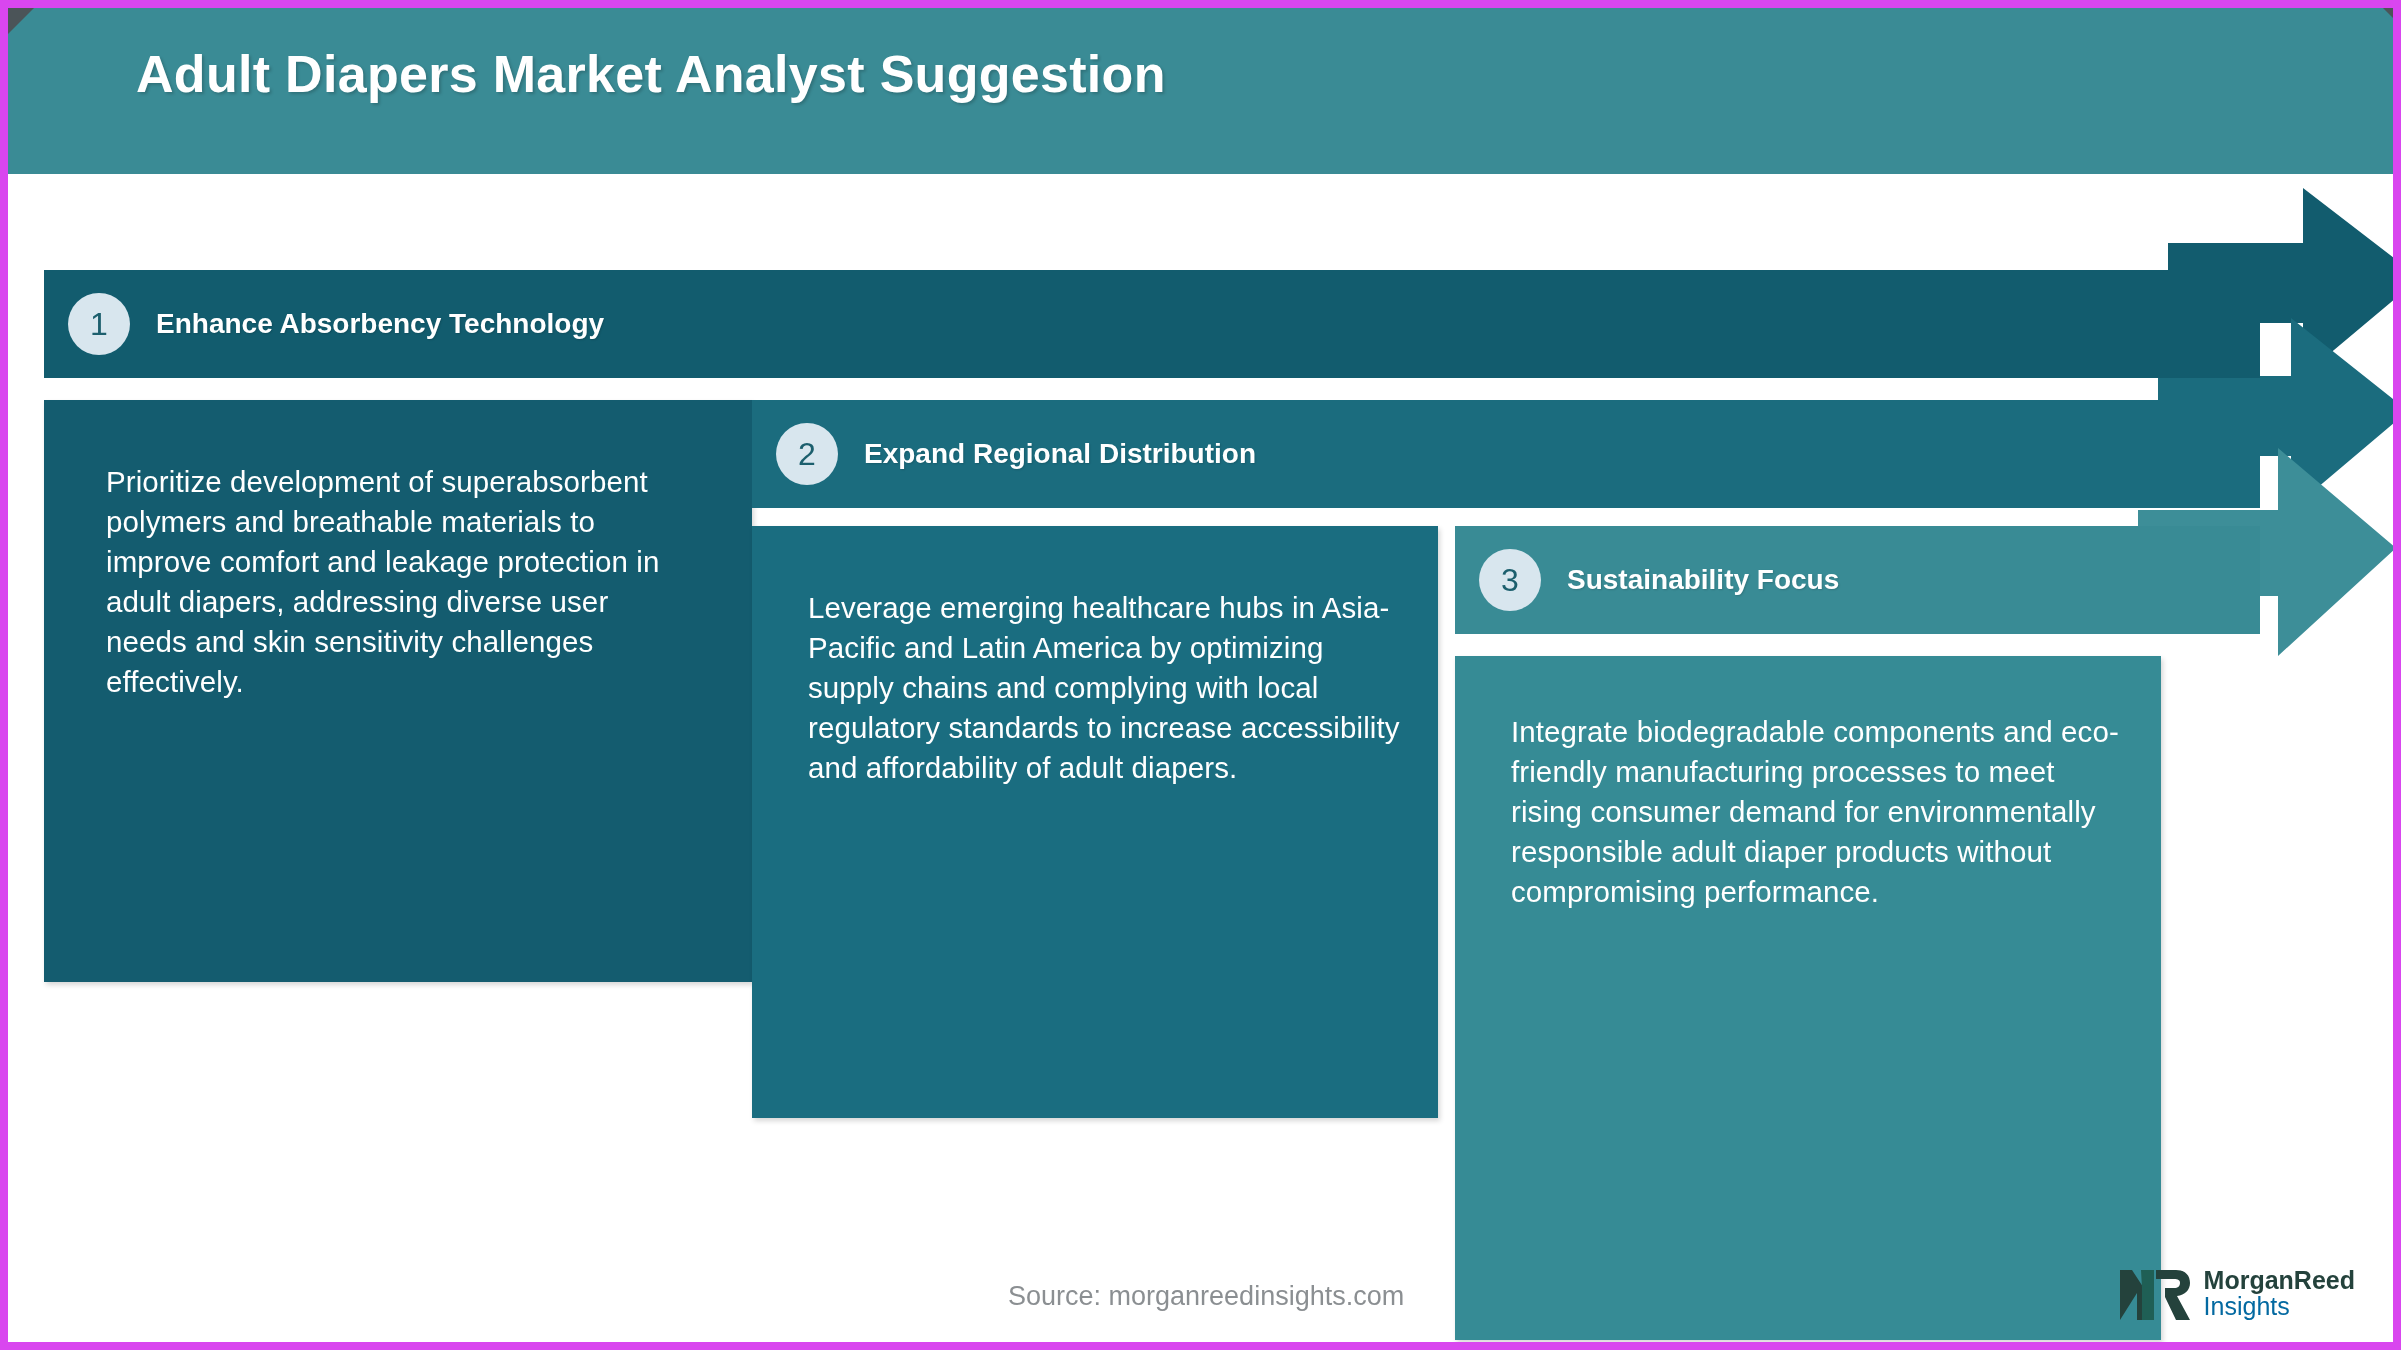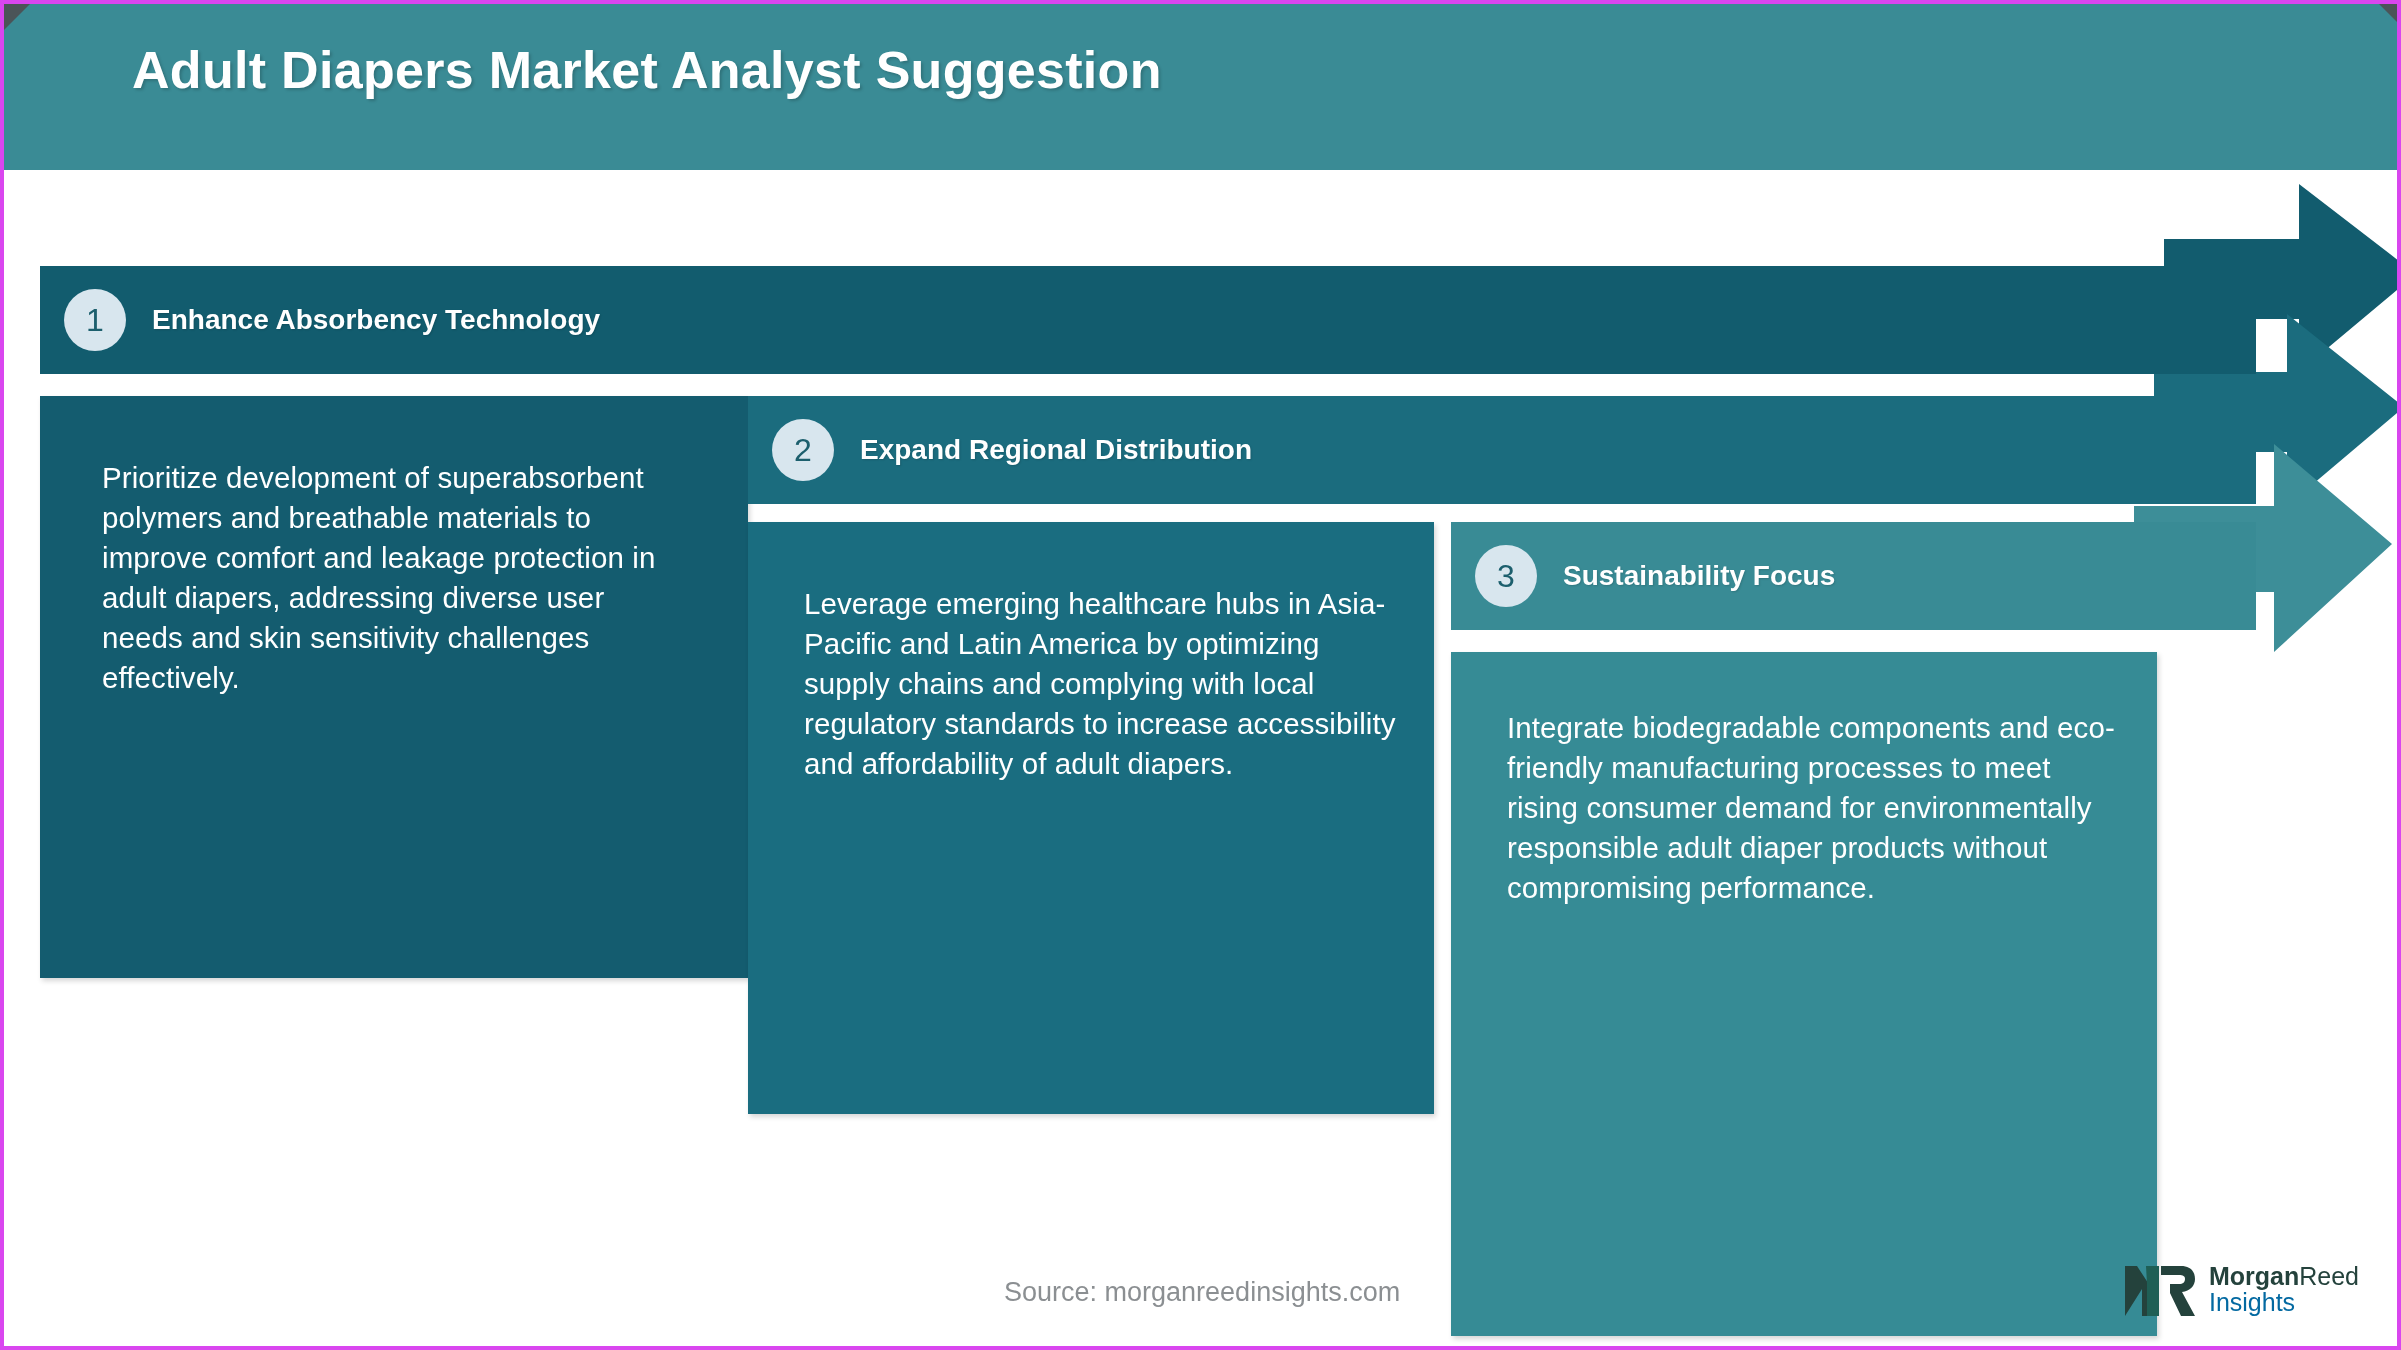--- a/index.html
+++ b/index.html
@@ -10,21 +10,21 @@
   body {
     font-family: "Liberation Sans", sans-serif;
   }
   #canvas {
     position: relative;
     width: 2401px;
     height: 1350px;
     background: #ffffff;
     overflow: hidden;
     box-sizing: border-box;
-    border: 4px solid #d946ef;
+    border: 8px solid #d946ef;
   }
 
   
   .header-band {
     position: absolute;
     left: 0;
     top: 0;
     width: 2401px;
     height: 166px;
     background: #3a8b95;
@@ -125,21 +125,21 @@
     align-items: center;
     gap: 12px;
   }
   .logo-text {
     display: flex;
     flex-direction: column;
     line-height: 1.03;
   }
   .logo-line1 { font-size: 25px; color: #24423c; white-space: nowrap; }
   .logo-line1 b { font-weight: bold; }
-  .logo-line1 span.reed { font-weight: normal; }
+  .logo-line1 span.reed { font-weight: bold; }
   .logo-line2 { font-size: 25px; color: #0369a1; white-space: nowrap; }
 </style>
 </head>
 <body>
 
 <div id="canvas">
 
   <div class="header-band">
     <div class="header-notch"></div>
     <div class="header-notch-right"></div>

